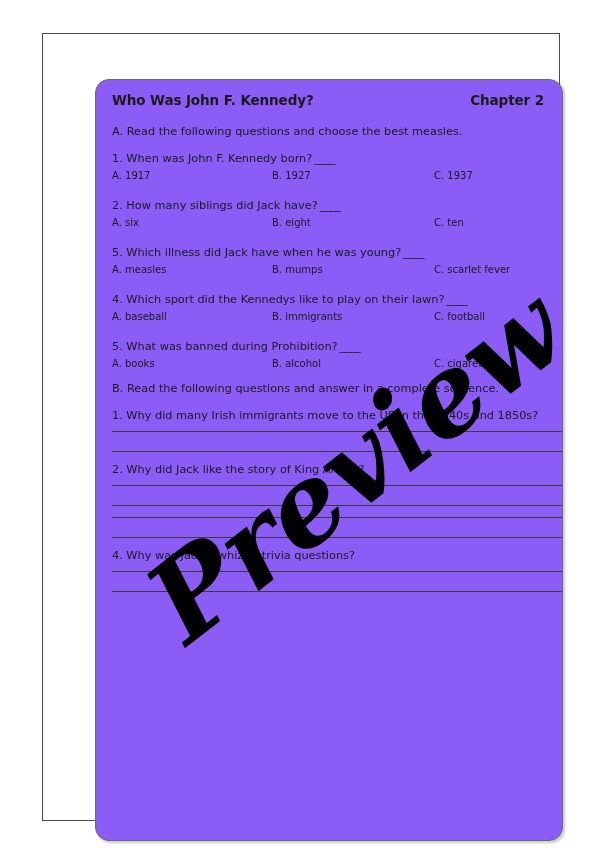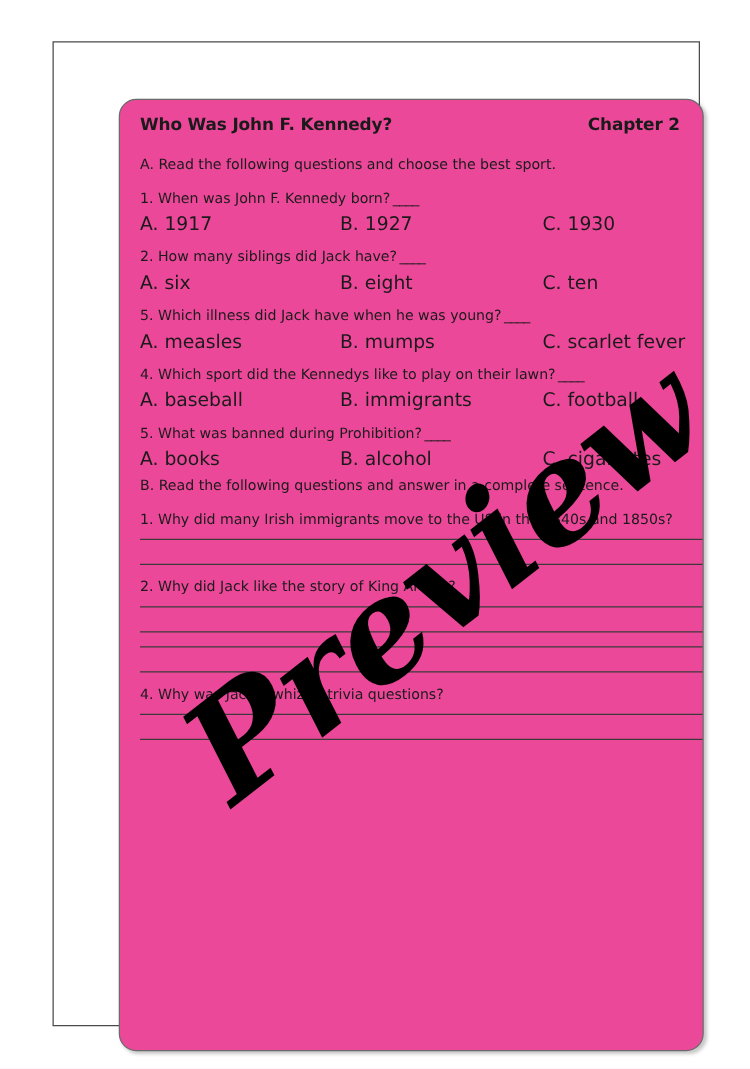--- a/index.html
+++ b/index.html
@@ -31,21 +31,21 @@
 
   
   #worksheet-card {
     position: absolute;
     left: 52px;
     top: 45px;
     width: 468px;
     height: 762px;
     border: 1px solid #6b6b6b;
     border-radius: 14px;
-    background: #ec4899;
+    background: #8b5cf6;
     box-sizing: border-box;
     box-shadow: 2px 2px 3px rgba(0,0,0,0.22);
     overflow: hidden;
   }
 
   .card-inner {
     position: absolute;
     left: 0; top: 0;
     width: 100%; height: 100%;
     padding: 12px 14px 0 16px;
@@ -81,21 +81,21 @@
     letter-spacing: -0.5px;
     margin-left: 2px;
   }
 
   
   .mc-block { margin-bottom: 14px; }
   .mc-block:last-child { margin-bottom: 0; }
   .options {
     position: relative;
     height: 15px;
-    font-size: 15px;
+    font-size: 10px;
   }
   .options .opt { position: absolute; top: 0; white-space: nowrap; }
   .options .opt-a { left: 0px; }
   .options .opt-b { left: 160px; }
   .options .opt-c { left: 322px; }
 
   
   .wr-block { margin-bottom: 11px; }
   .answer-lines { margin-top: 9px; }
   .answer-line {
@@ -139,28 +139,28 @@
 <div id="page-frame">
   <div id="worksheet-card">
     <div class="card-inner">
 
       <div id="worksheet-header">
         <span class="title">Who Was John F. Kennedy?</span>
         <span class="chapter">Chapter 2</span>
       </div>
 
       <div>
-        <p class="instruction">A. Read the following questions and choose the best sport.</p>
+        <p class="instruction">A. Read the following questions and choose the best measles.</p>
 
         <div class="mc-block">
           <p class="q-stem"><span>1. When was John F. Kennedy born?</span><span class="blank">____</span></p>
           <div class="options">
             <span class="opt opt-a">A. 1917</span>
             <span class="opt opt-b">B. 1927</span>
-            <span class="opt opt-c">C. 1930</span>
+            <span class="opt opt-c">C. 1937</span>
           </div>
         </div>
 
         <div class="mc-block">
           <p class="q-stem"><span>2. How many siblings did Jack have?</span><span class="blank">____</span></p>
           <div class="options">
             <span class="opt opt-a">A. six</span>
             <span class="opt opt-b">B. eight</span>
             <span class="opt opt-c">C. ten</span>
           </div>

